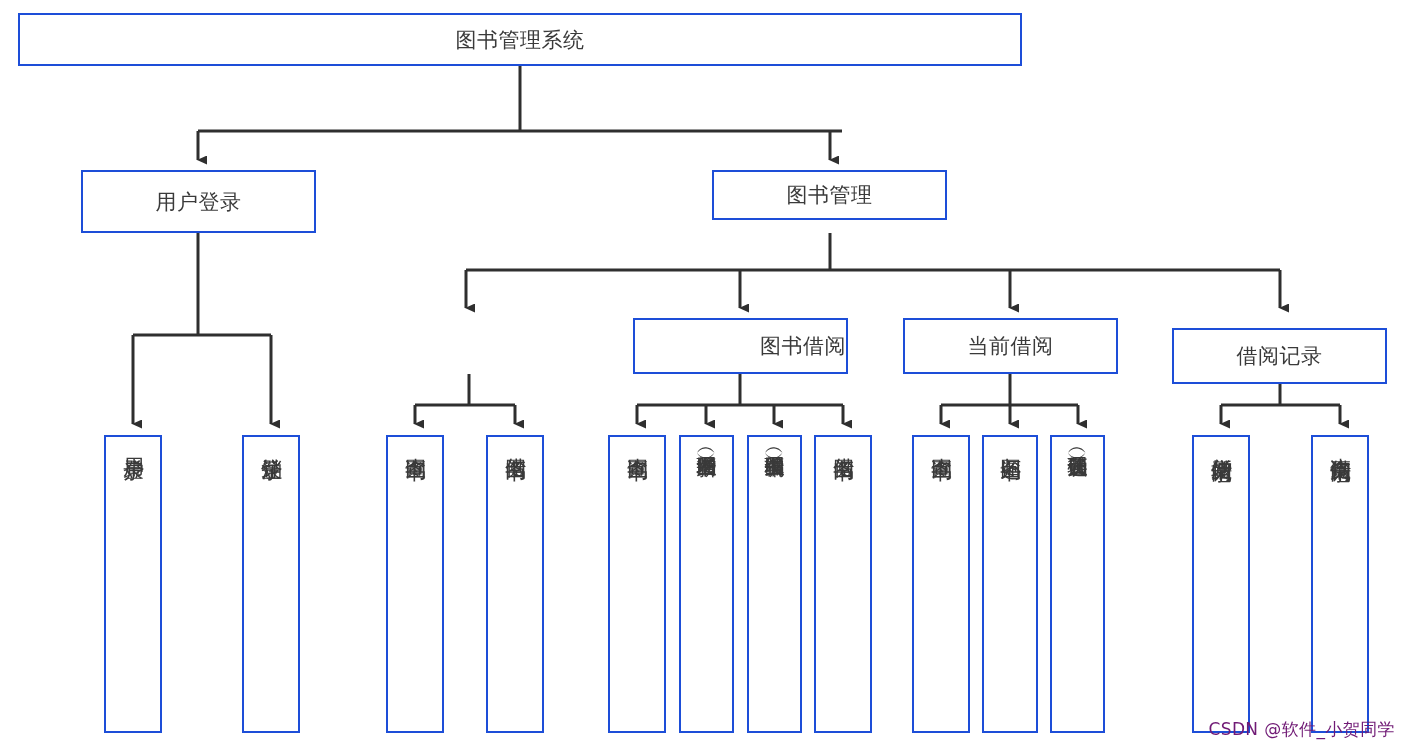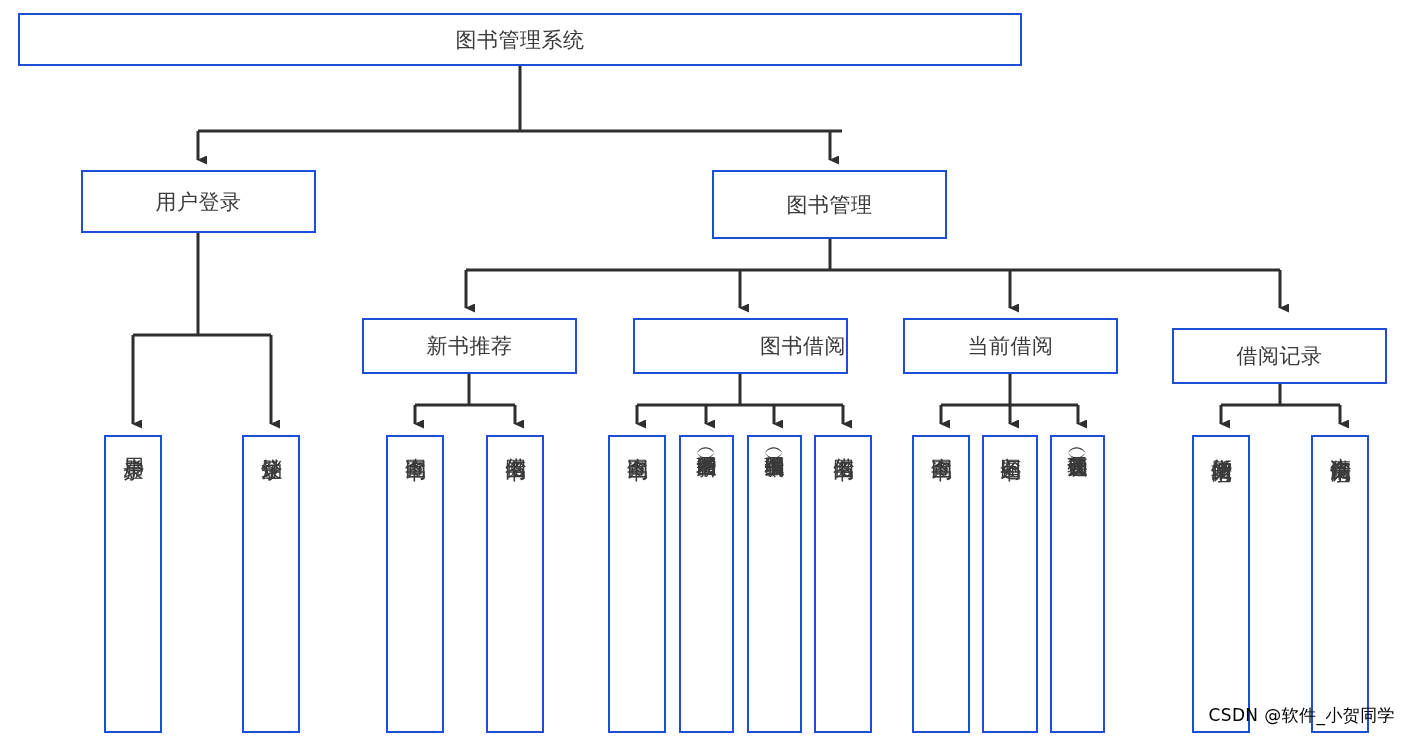--- a/index.html
+++ b/index.html
@@ -52,23 +52,23 @@
     white-space: nowrap;
   }
   .vtext.tall {
     font-size: 20px;
     line-height: 1.05;
     letter-spacing: 0px;
   }
   .watermark {
     position: absolute;
     right: 10px;
-    bottom: 20px;
+    bottom: 6px;
     font-size: 17px;
-    color: #000000;
+    color: #701a75;
     letter-spacing: 0.4px;
     white-space: nowrap;
   }
 </style>
 </head>
 <body>
 
 <div id="canvas">
 
   <svg class="connectors" viewBox="0 0 1405 747" xmlns="http://www.w3.org/2000/svg">
@@ -121,27 +121,24 @@
     </g>
   </svg>
 
   <div class="node h" style="left:18px; top:13px; width:1004px; height:53px;">
     <span>图书管理系统</span>
   </div>
 
   <div class="node h" style="left:81px; top:170px; width:235px; height:63px;">
     <span>用户登录</span>
   </div>
-  <div class="node h" style="left:712px; top:170px; width:235px; height:69px;">
+  <div class="node h" style="left:712px; top:170px; width:235px; height:50px;">
     <span>图书管理</span>
   </div>
 
-  <div class="node h" style="left:362px; top:318px; width:215px; height:56px;">
-    <span>新书推荐</span>
-  </div>
   <div class="node h" style="left:633px; top:318px; width:215px; height:56px;justify-content:flex-end;">
     <span>图书借阅</span>
   </div>
   <div class="node h" style="left:903px; top:318px; width:215px; height:56px;">
     <span>当前借阅</span>
   </div>
   <div class="node h" style="left:1172px; top:328px; width:215px; height:56px;">
     <span>借阅记录</span>
   </div>
 

